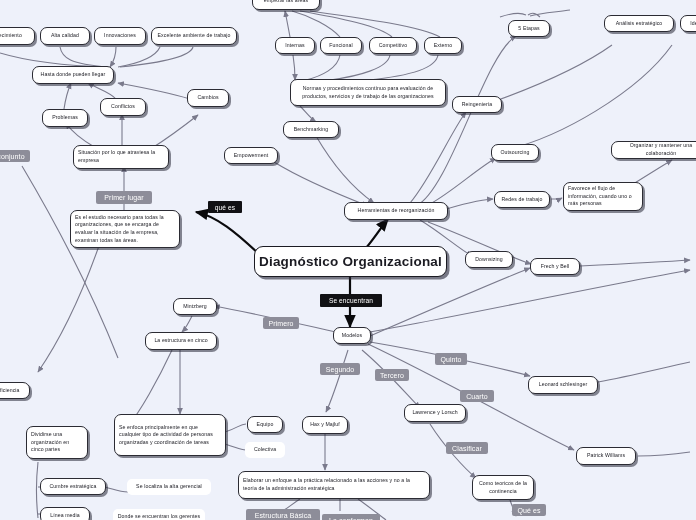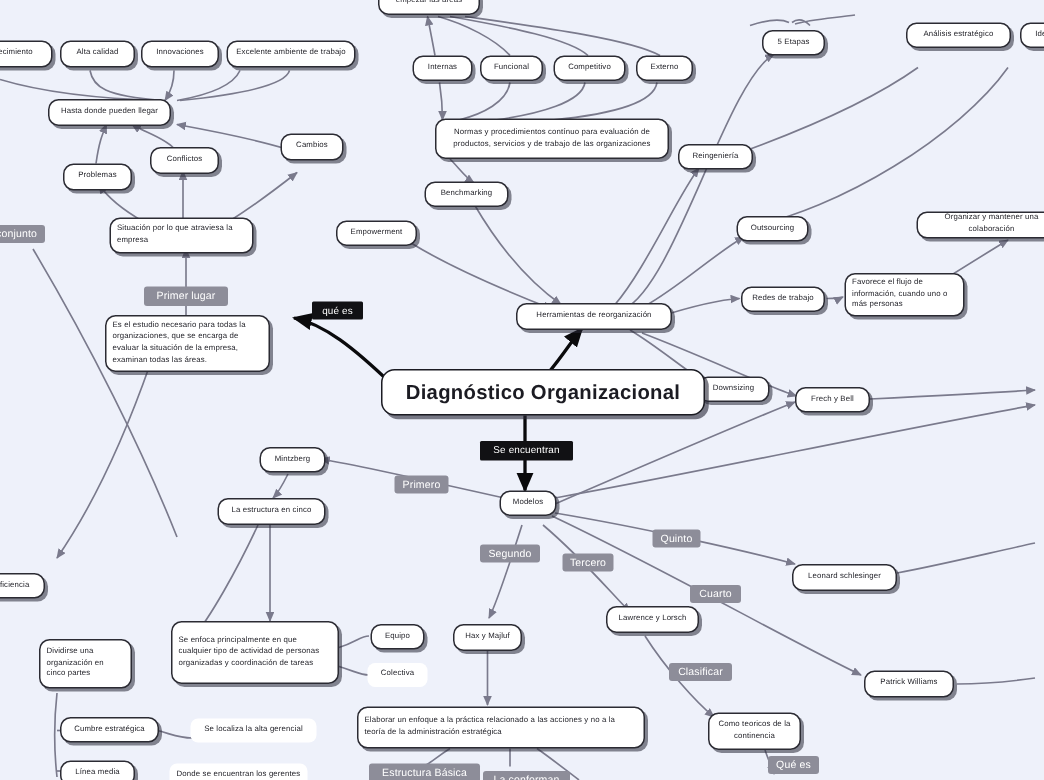--- a/index.html
+++ b/index.html
@@ -316,21 +316,21 @@
   </div>
 
   <div class="node" style="left:465px; top:251px; width:48px; height:17px;">
     <span>Downsizing</span>
   </div>
 
   <div class="node" style="left:530px; top:258px; width:50px; height:17px;">
     <span>Frech y Bell</span>
   </div>
 
-  <div class="node root" style="left:254px; top:246px; width:216px; height:31px;">
+  <div class="node root" style="left:254px; top:246px; width:193px; height:31px;">
     <span>Diagnóstico Organizacional</span>
   </div>
 
   <div class="node" style="left:173px; top:298px; width:44px; height:17px;">
     <span>Mintzberg</span>
   </div>
 
   <div class="node" style="left:145px; top:332px; width:72px; height:18px;">
     <span>La estructura en cinco</span>
   </div>

